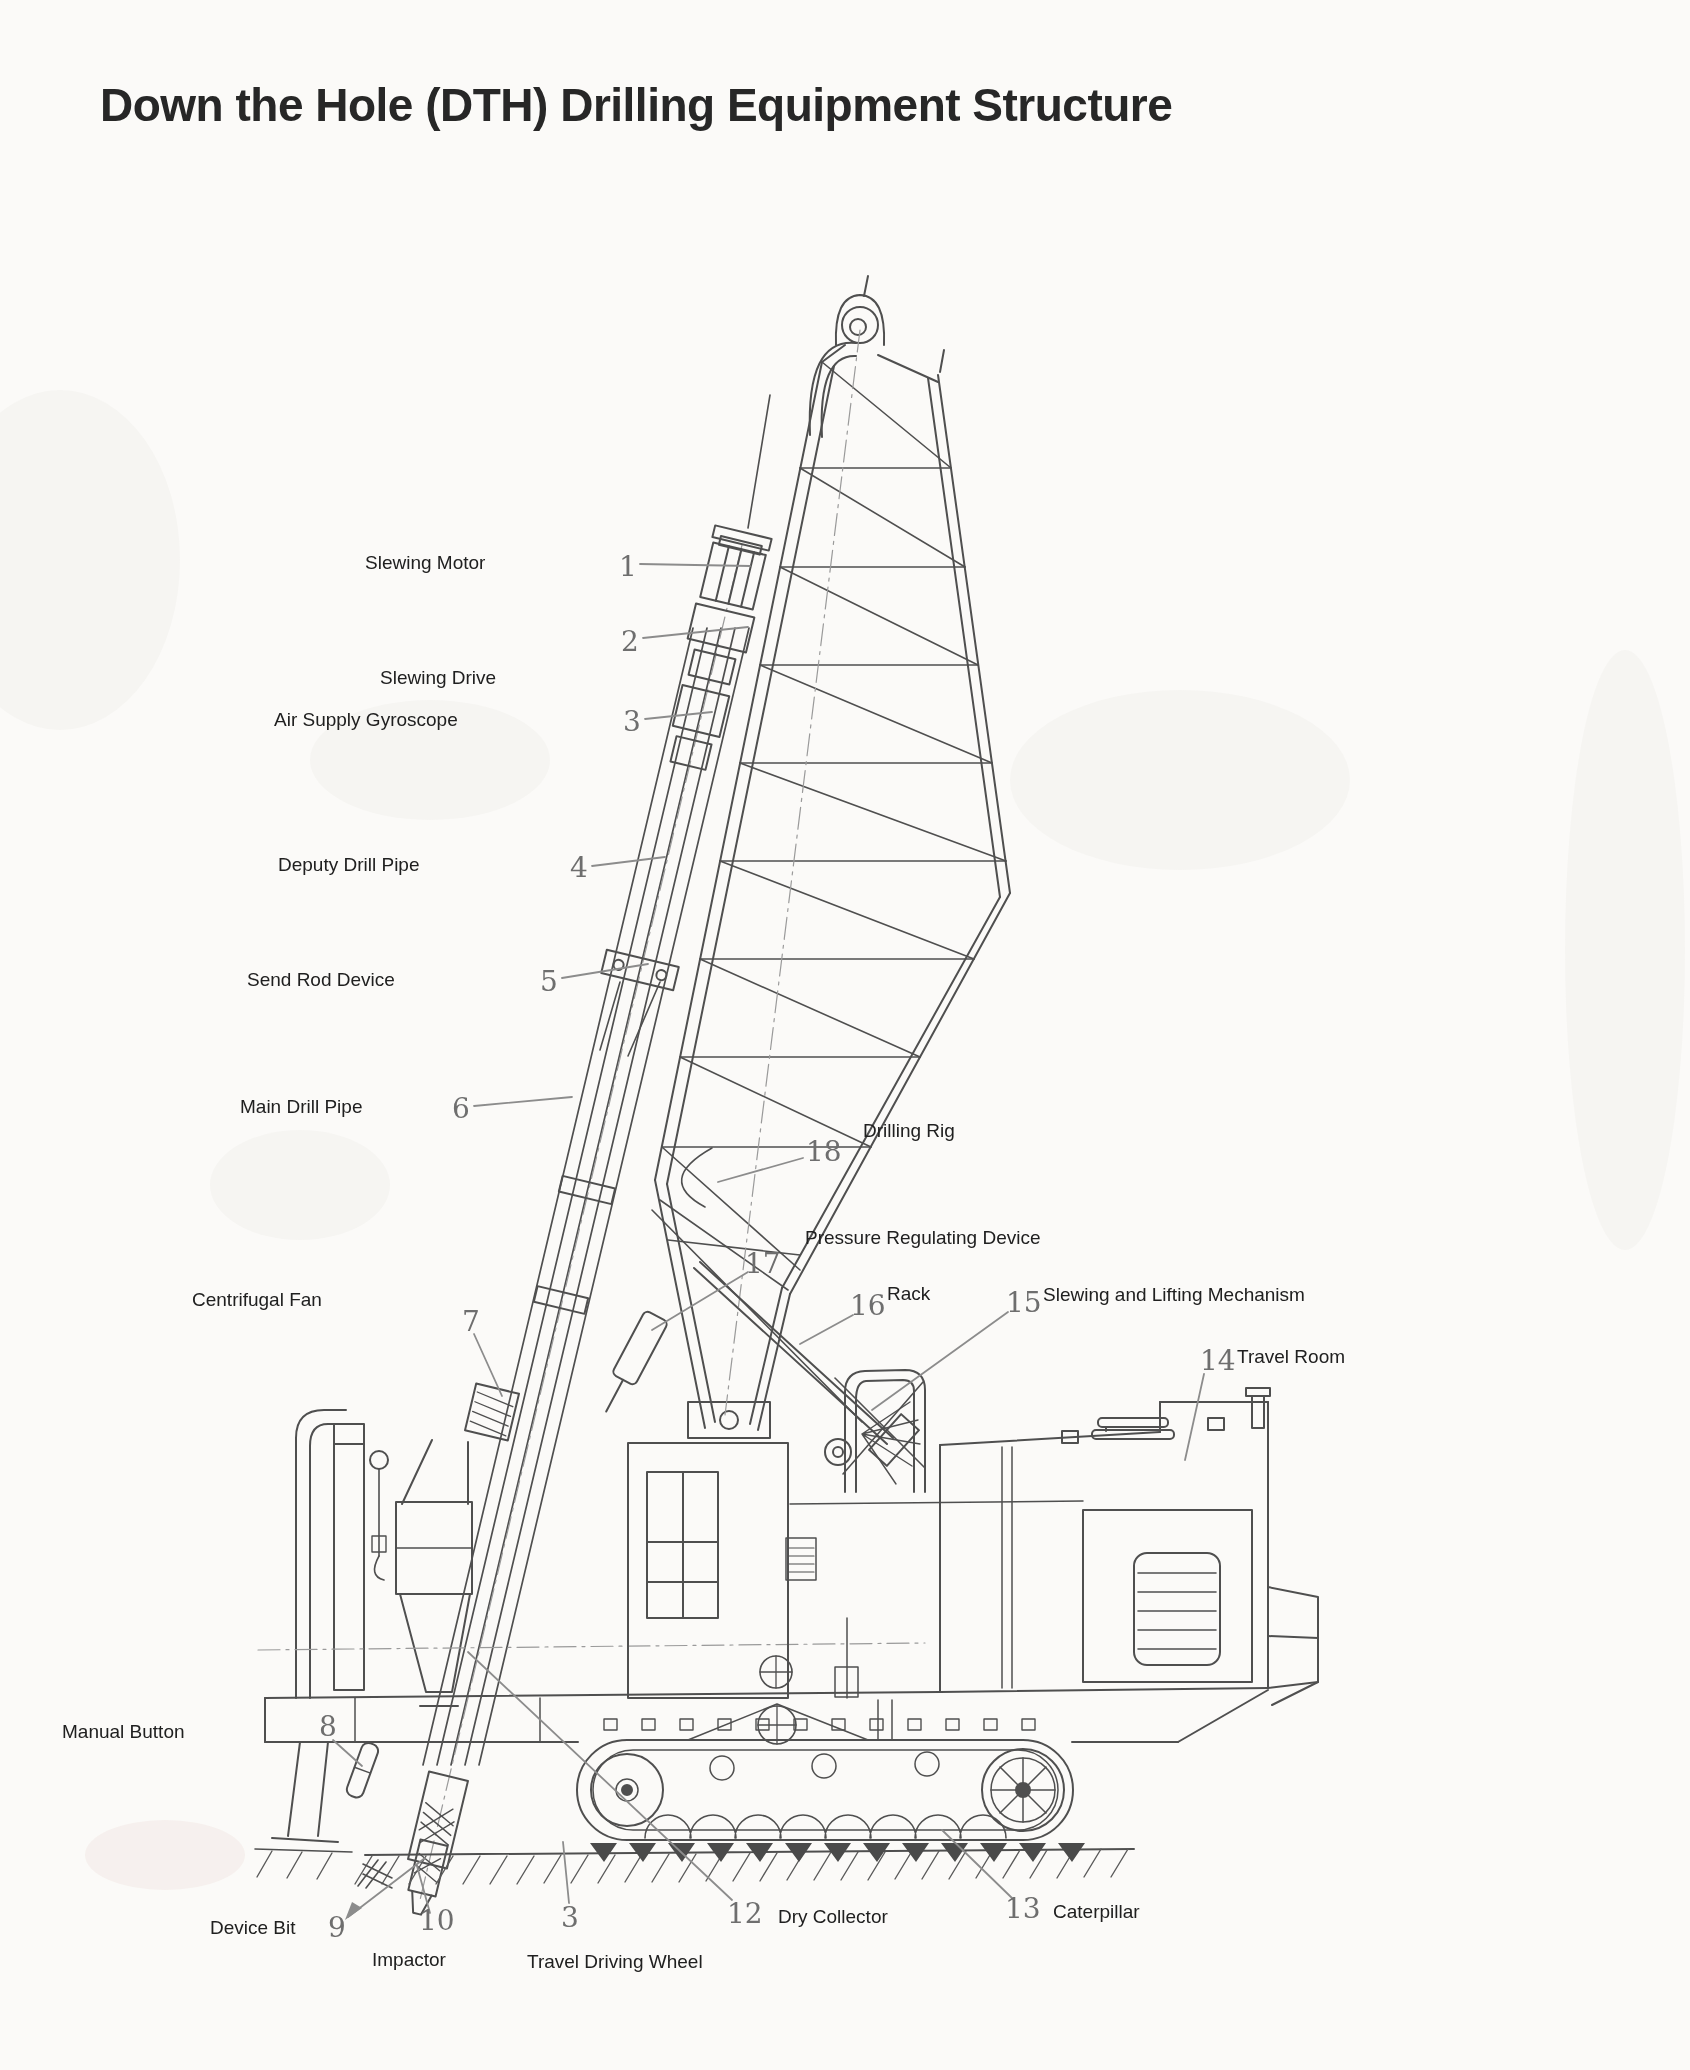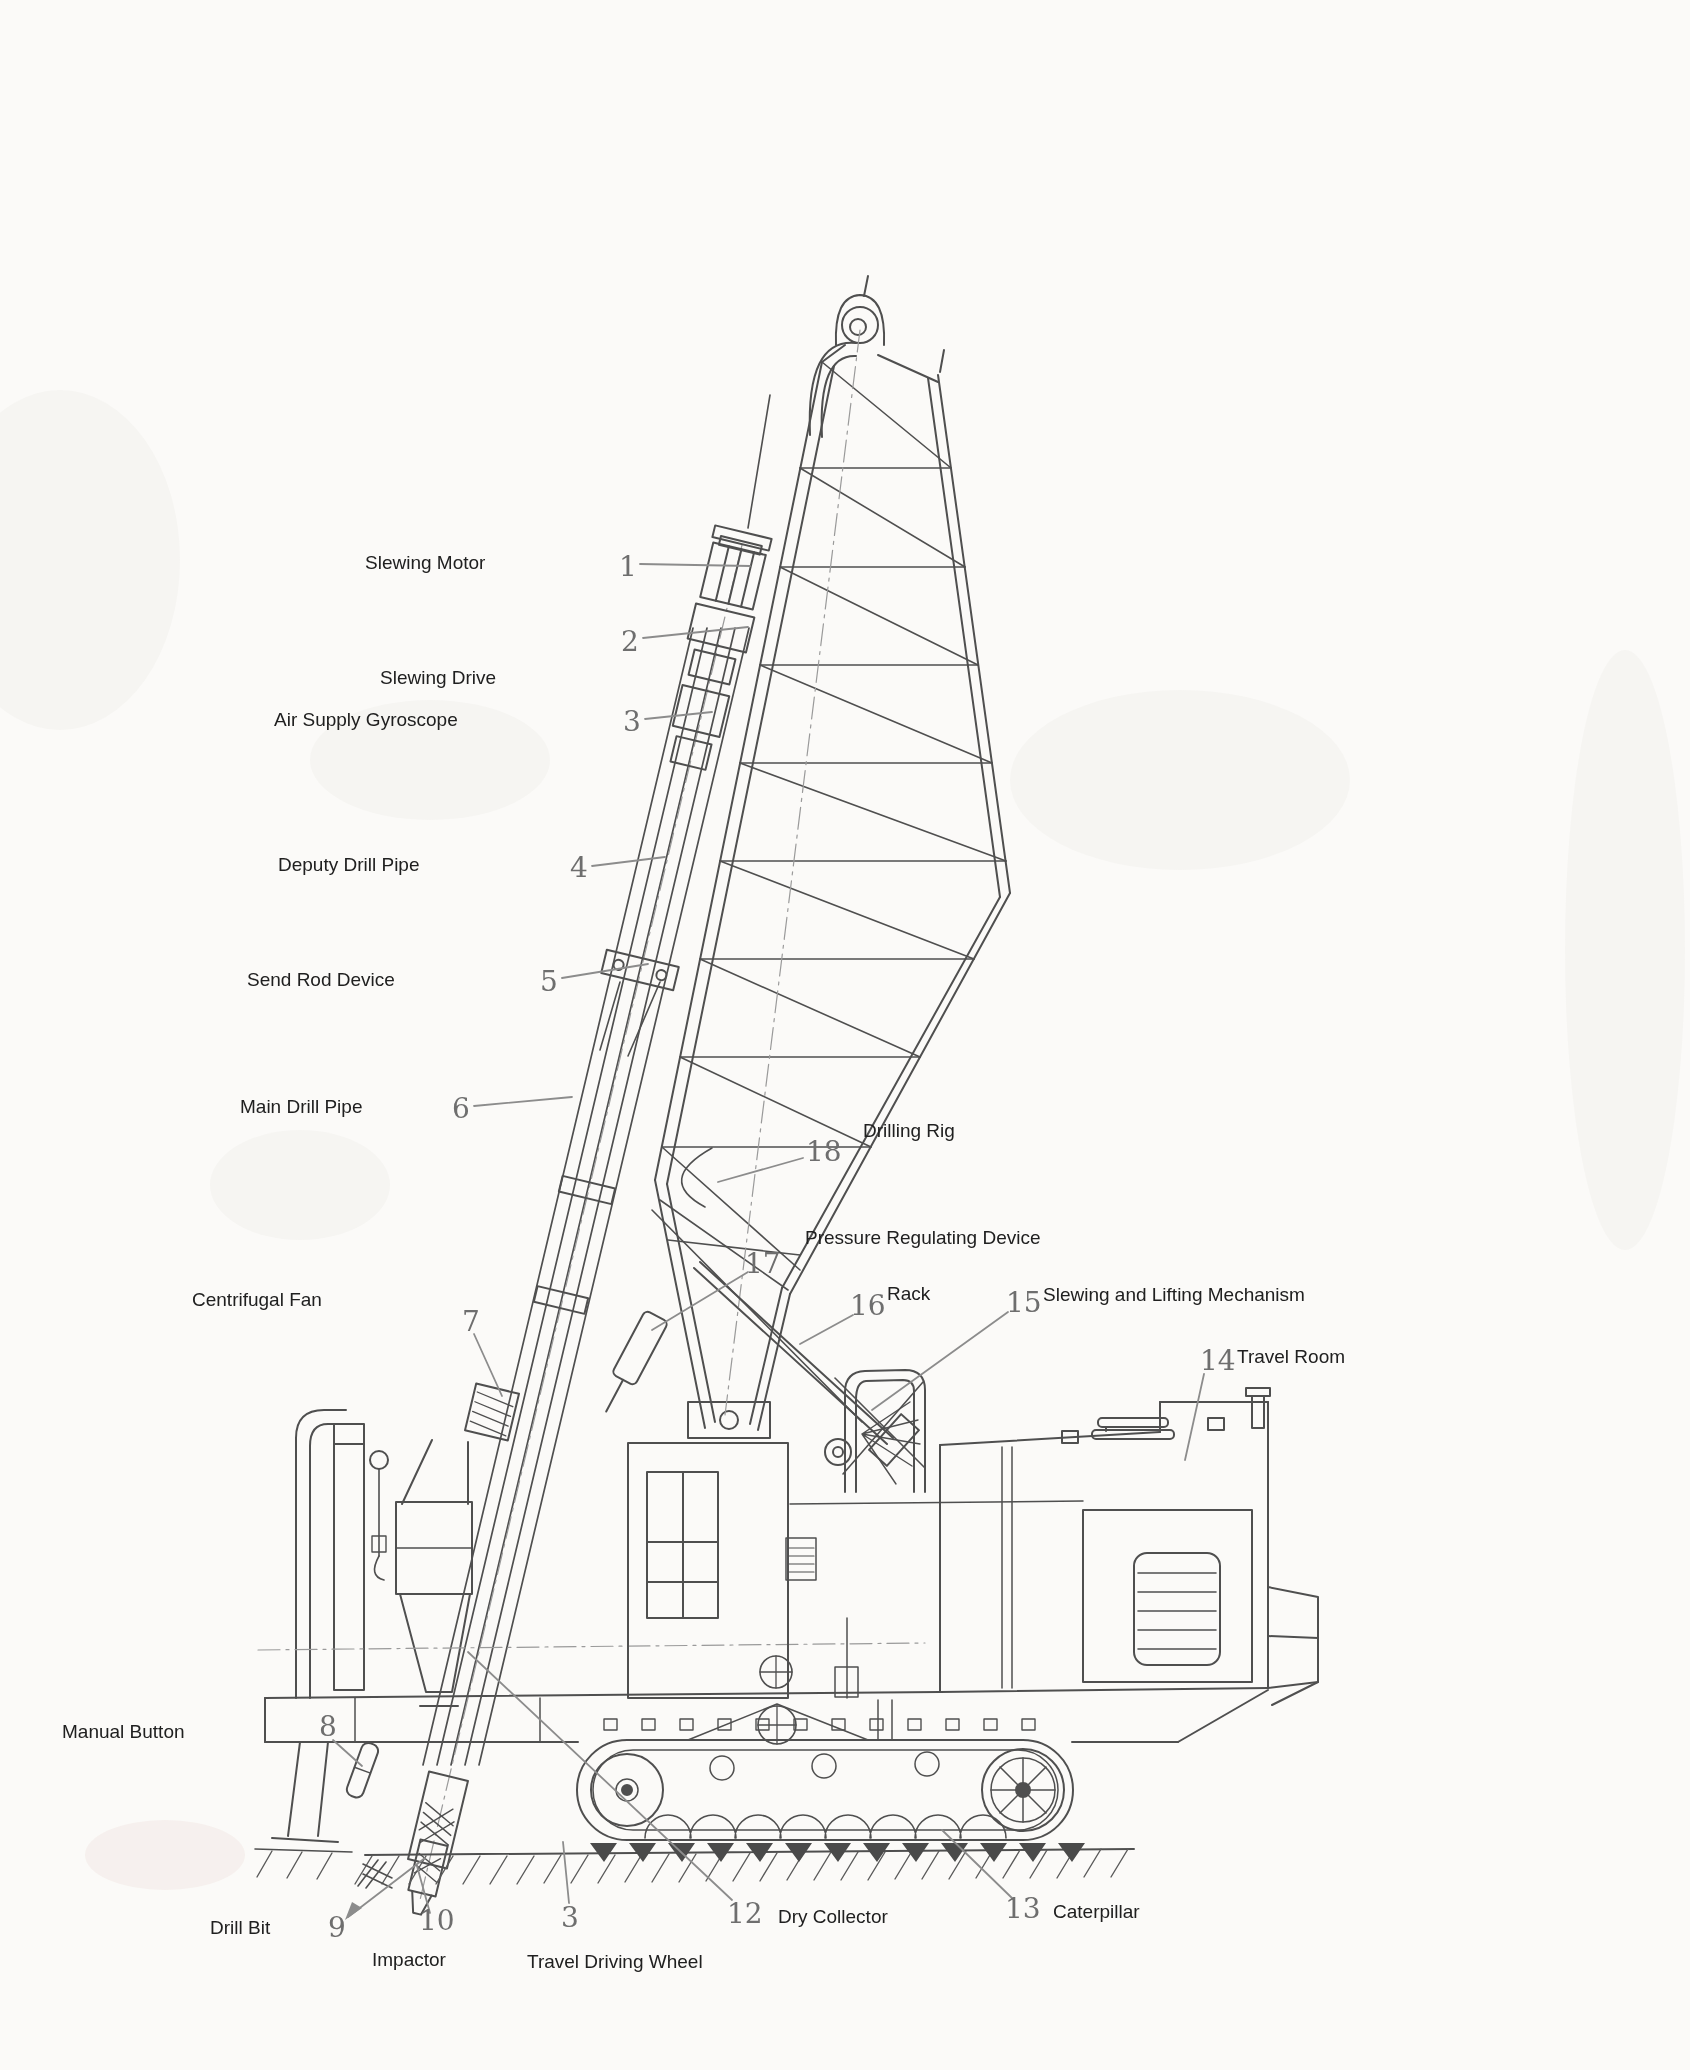--- a/index.html
+++ b/index.html
@@ -10,20 +10,21 @@
   .drawing{position:absolute;left:0;top:0;}
   .lbl{position:absolute;font-size:19px;color:#202020;white-space:nowrap;line-height:36px;}
   .num{position:absolute;font-family:"DejaVu Serif",serif;font-size:28px;color:#6e6e6e;
        white-space:nowrap;line-height:34px;}
 </style>
 </head>
 <body>
 
 <div class="page">
 
+  <div class="title">Down the Hole (DTH) Drilling Equipment Structure</div>
 
   <svg class="drawing" width="1690" height="2070" viewBox="0 0 1690 2070">
 
     <g fill="#b9b2a8" opacity="0.07">
       <ellipse cx="60" cy="560" rx="120" ry="170"></ellipse>
       <ellipse cx="1625" cy="950" rx="60" ry="300"></ellipse>
       <ellipse cx="1180" cy="780" rx="170" ry="90"></ellipse>
       <ellipse cx="300" cy="1185" rx="90" ry="55"></ellipse>
       <ellipse cx="430" cy="760" rx="120" ry="60"></ellipse>
     </g>
@@ -325,21 +326,21 @@
 
     <div class="lbl" style="left:240px;top:1089px">Main Drill Pipe</div>
     <div class="num" style="left:452px;top:1092px">6</div>
 
     <div class="lbl" style="left:192px;top:1282px">Centrifugal Fan</div>
     <div class="num" style="left:462px;top:1305px">7</div>
 
     <div class="lbl" style="left:62px;top:1714px">Manual Button</div>
     <div class="num" style="left:319px;top:1710px">8</div>
 
-    <div class="lbl" style="left:210px;top:1910px">Drill Bit</div>
+    <div class="lbl" style="left:210px;top:1910px">Device Bit</div>
     <div class="num" style="left:328px;top:1911px">9</div>
 
     <div class="lbl" style="left:372px;top:1942px">Impactor</div>
     <div class="num" style="left:419px;top:1904px">10</div>
 
     <div class="lbl" style="left:527px;top:1944px">Travel Driving Wheel</div>
     <div class="num" style="left:561px;top:1901px">3</div>
 
     <div class="lbl" style="left:778px;top:1899px">Dry Collector</div>
     <div class="num" style="left:727px;top:1897px">12</div>

